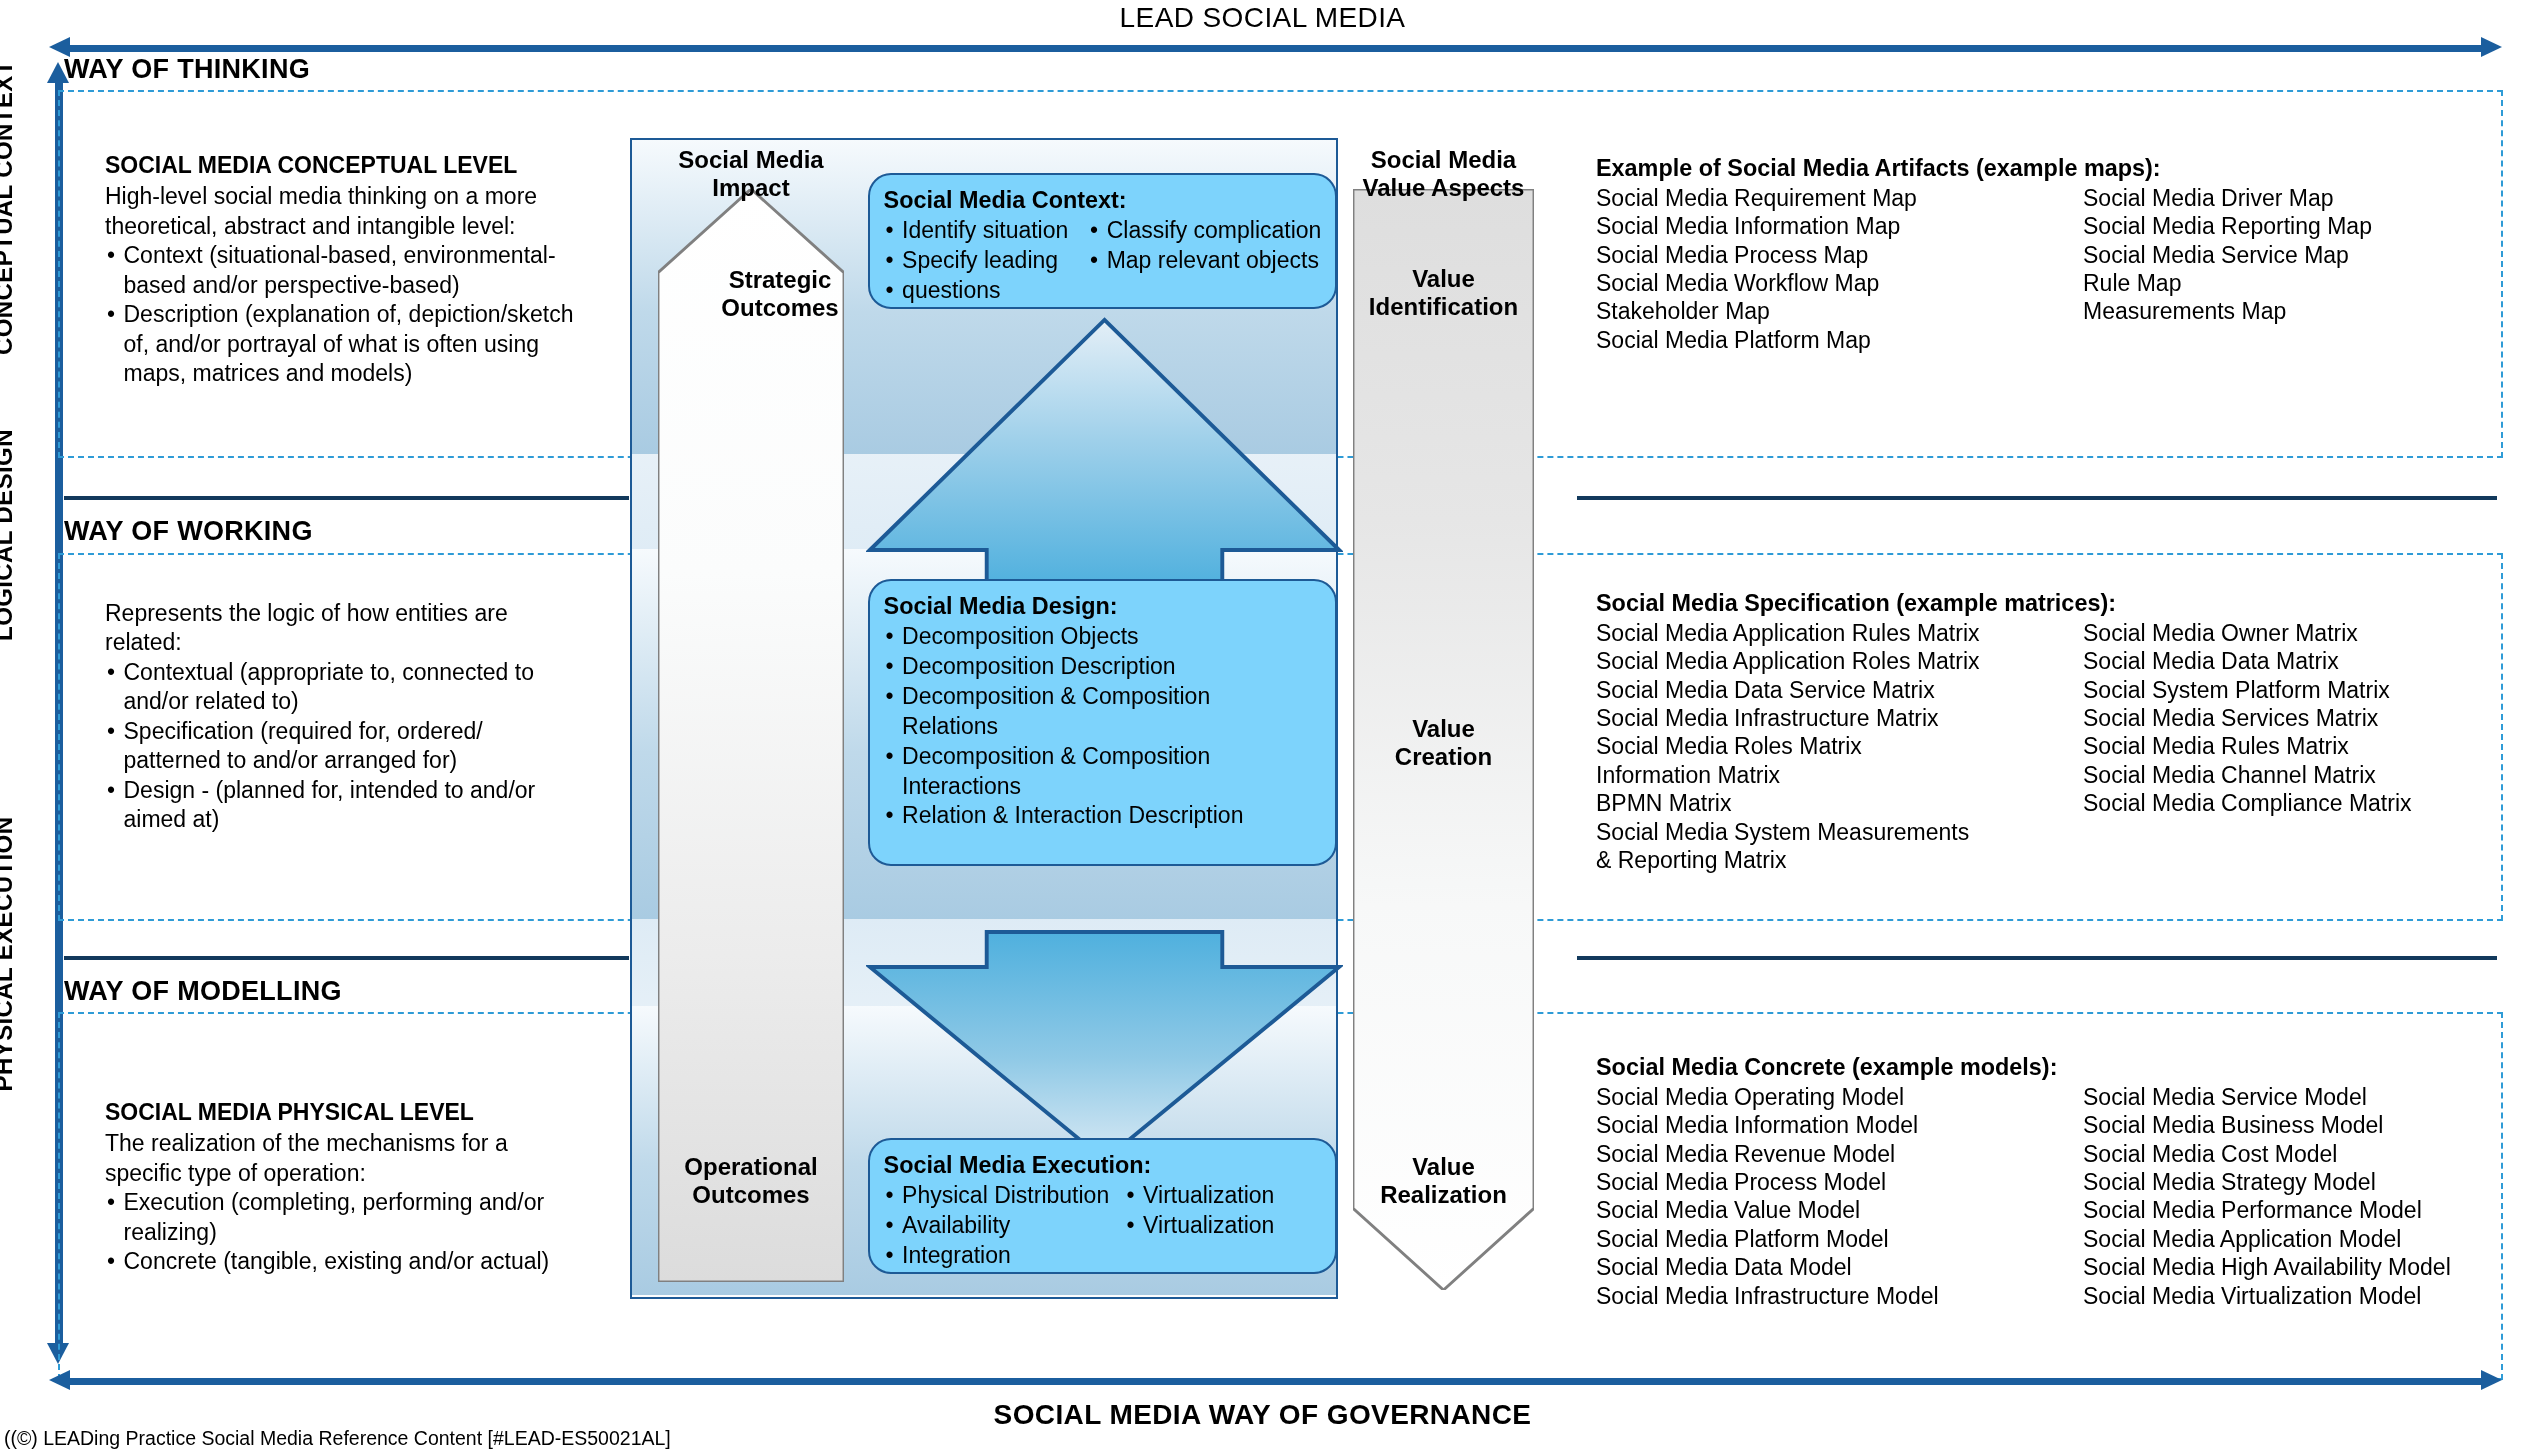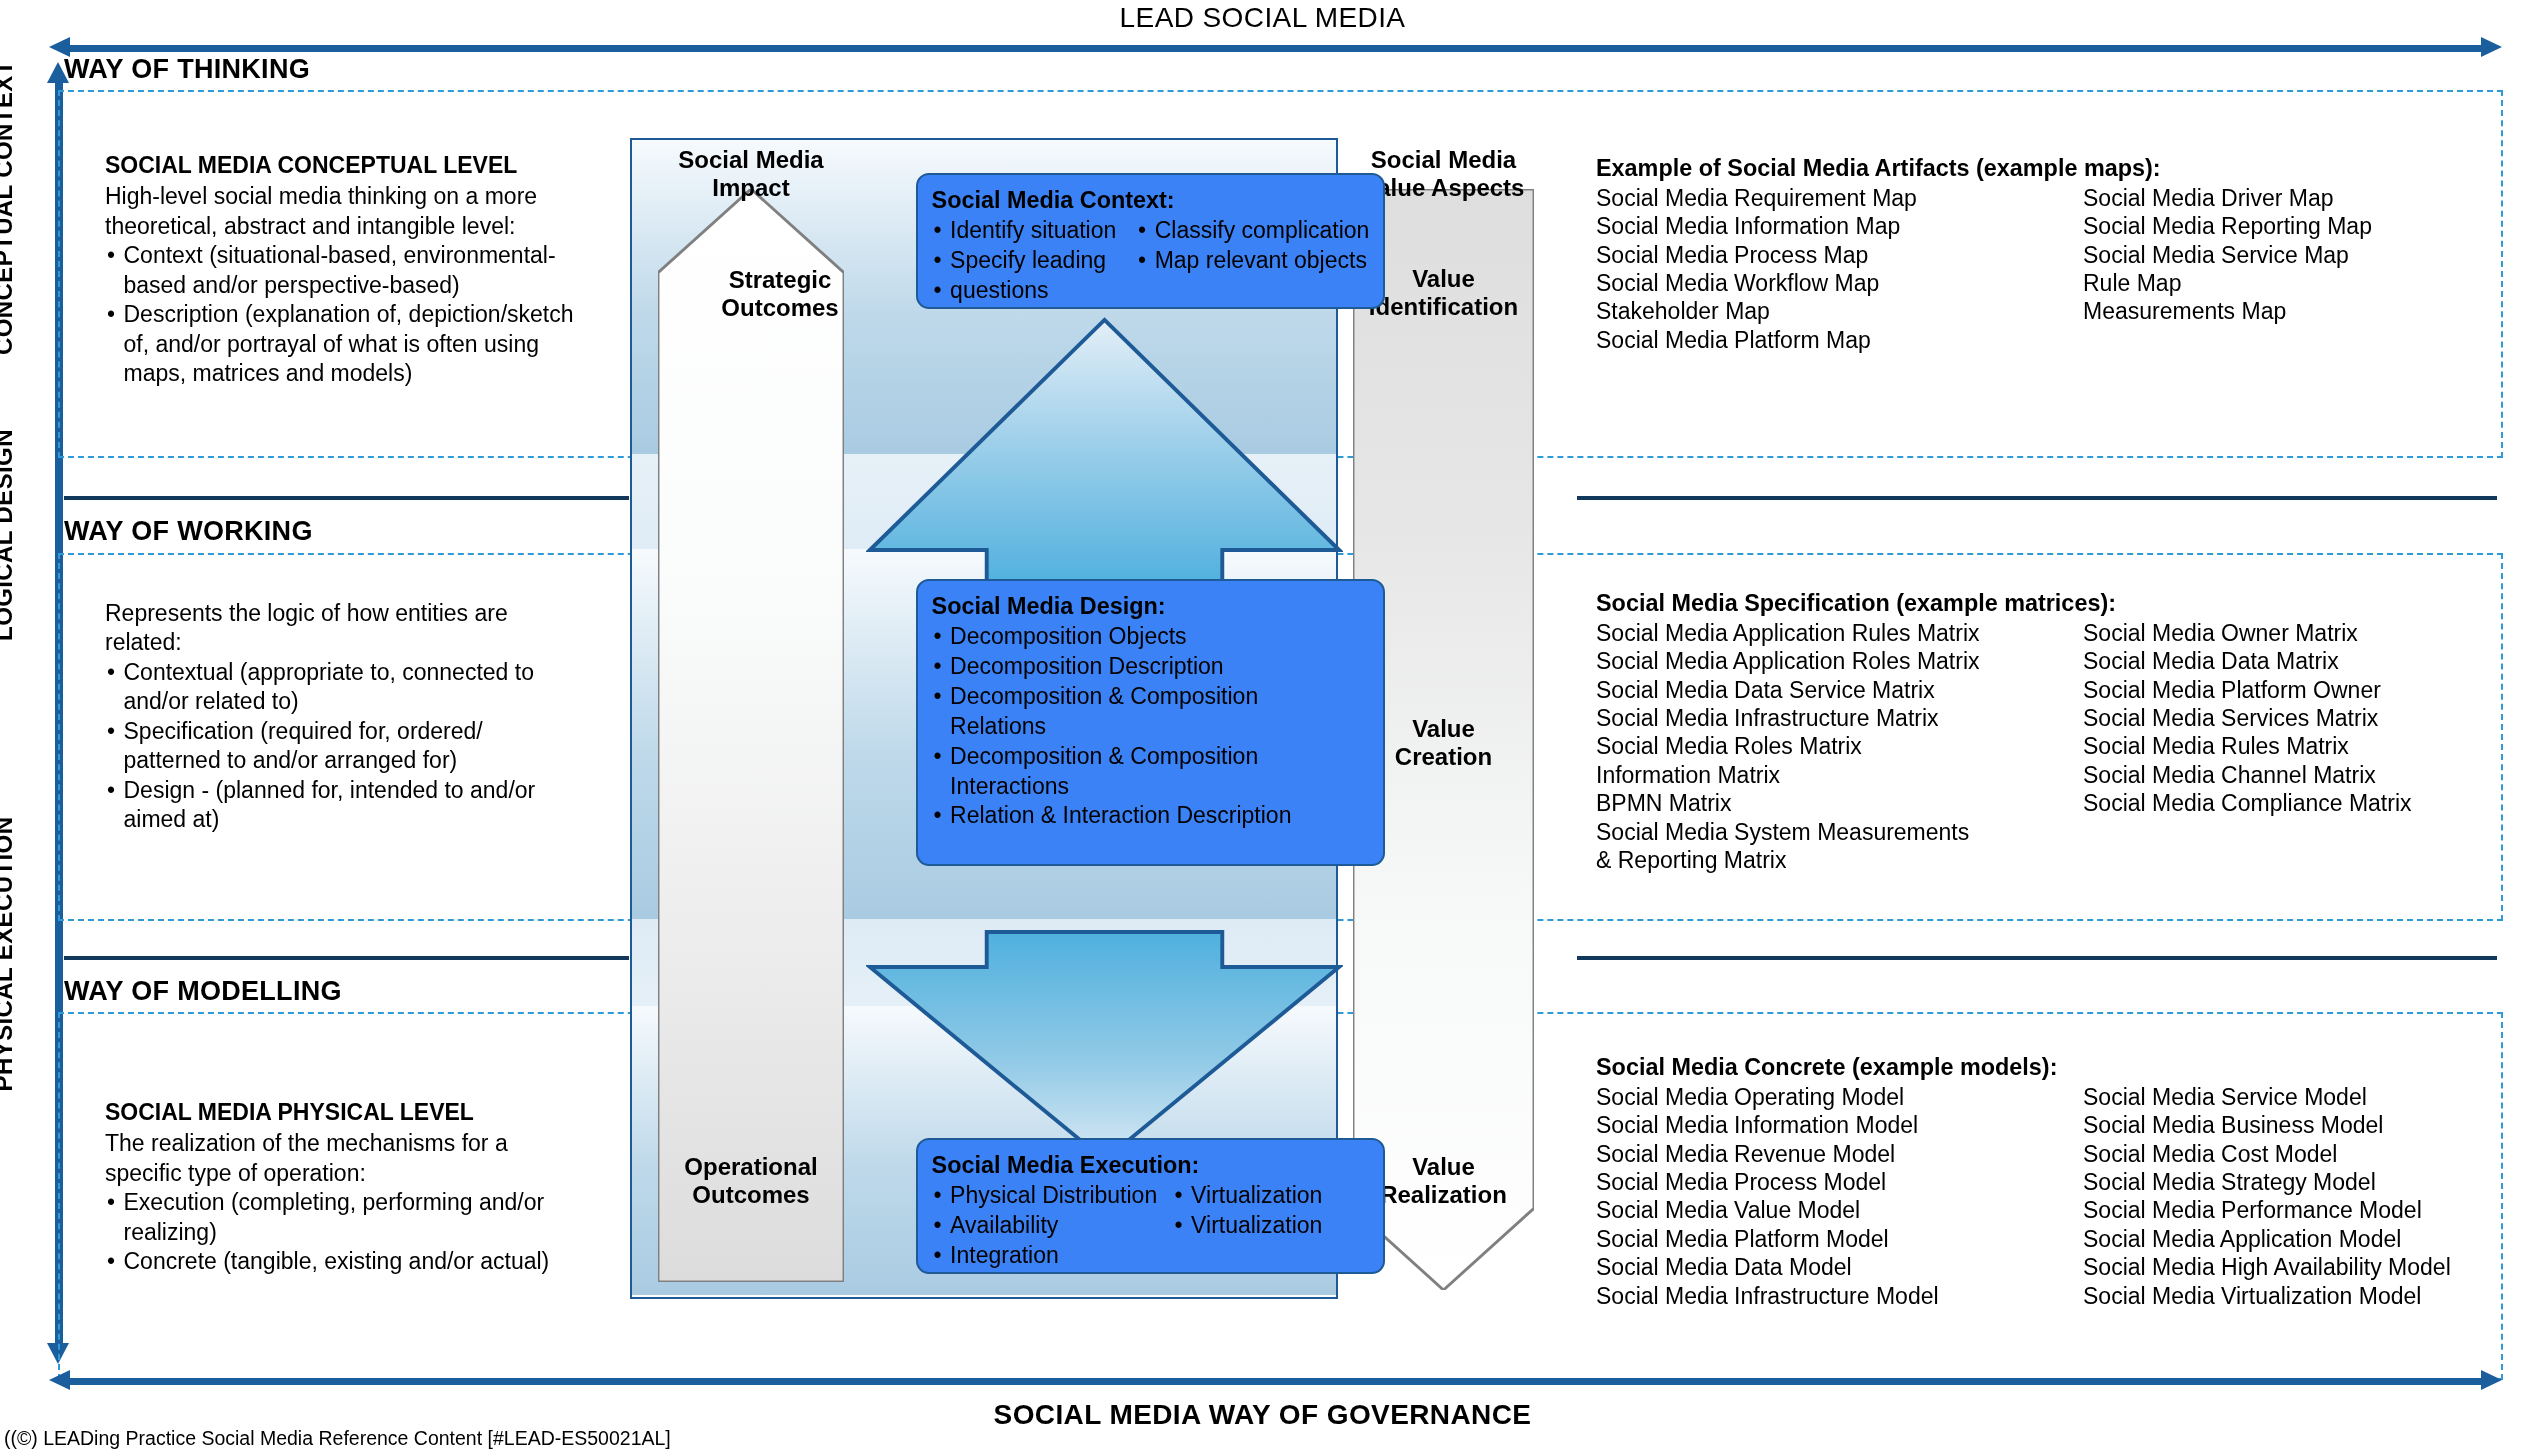--- a/index.html
+++ b/index.html
@@ -190,27 +190,26 @@
     position:absolute;
     left:1353px; top:189px; width:181px; height:1101px;
   }
 
   
   .bigarrow{ position:absolute; }
 
   
   .cbox{
     position:absolute;
-    background:#3b82f6;
+    background:#7dd3fc;
     border:2.9px solid #1d5a96;
-    border-radius:13px;
+    border-radius:23px;
     box-sizing:border-box;
     font-size:23px;
     line-height:1.3;
-    margin-left:48px;
   }
   .cbox .bt{
     display:block;
     font-weight:bold;
     font-size:23.4px;
     margin-bottom:1px;
   }
   .cbox ul{margin:0;padding:0;list-style:none;}
   .cbox li{position:relative;padding-left:18.5px;}
   .cbox li:before{content:"\2022";position:absolute;left:1.9px;top:0;}
@@ -465,21 +464,21 @@
         <div>Social Media Infrastructure Matrix</div>
         <div>Social Media Roles Matrix</div>
         <div>Information Matrix</div>
         <div>BPMN Matrix</div>
         <div>Social Media System Measurements</div>
         <div>&amp; Reporting Matrix</div>
       </div>
       <div class="col">
         <div>Social Media Owner Matrix</div>
         <div>Social Media Data Matrix</div>
-        <div>Social Media Platform Owner</div>
+        <div>Social System Platform Matrix</div>
         <div>Social Media Services Matrix</div>
         <div>Social Media Rules Matrix</div>
         <div>Social Media Channel Matrix</div>
         <div>Social Media Compliance Matrix</div>
       </div>
     </div>
   </div>
 
   <div class="listblock" style="left:1596px; top:1053px;">
     <span class="lt">Social Media Concrete (example models):</span>

